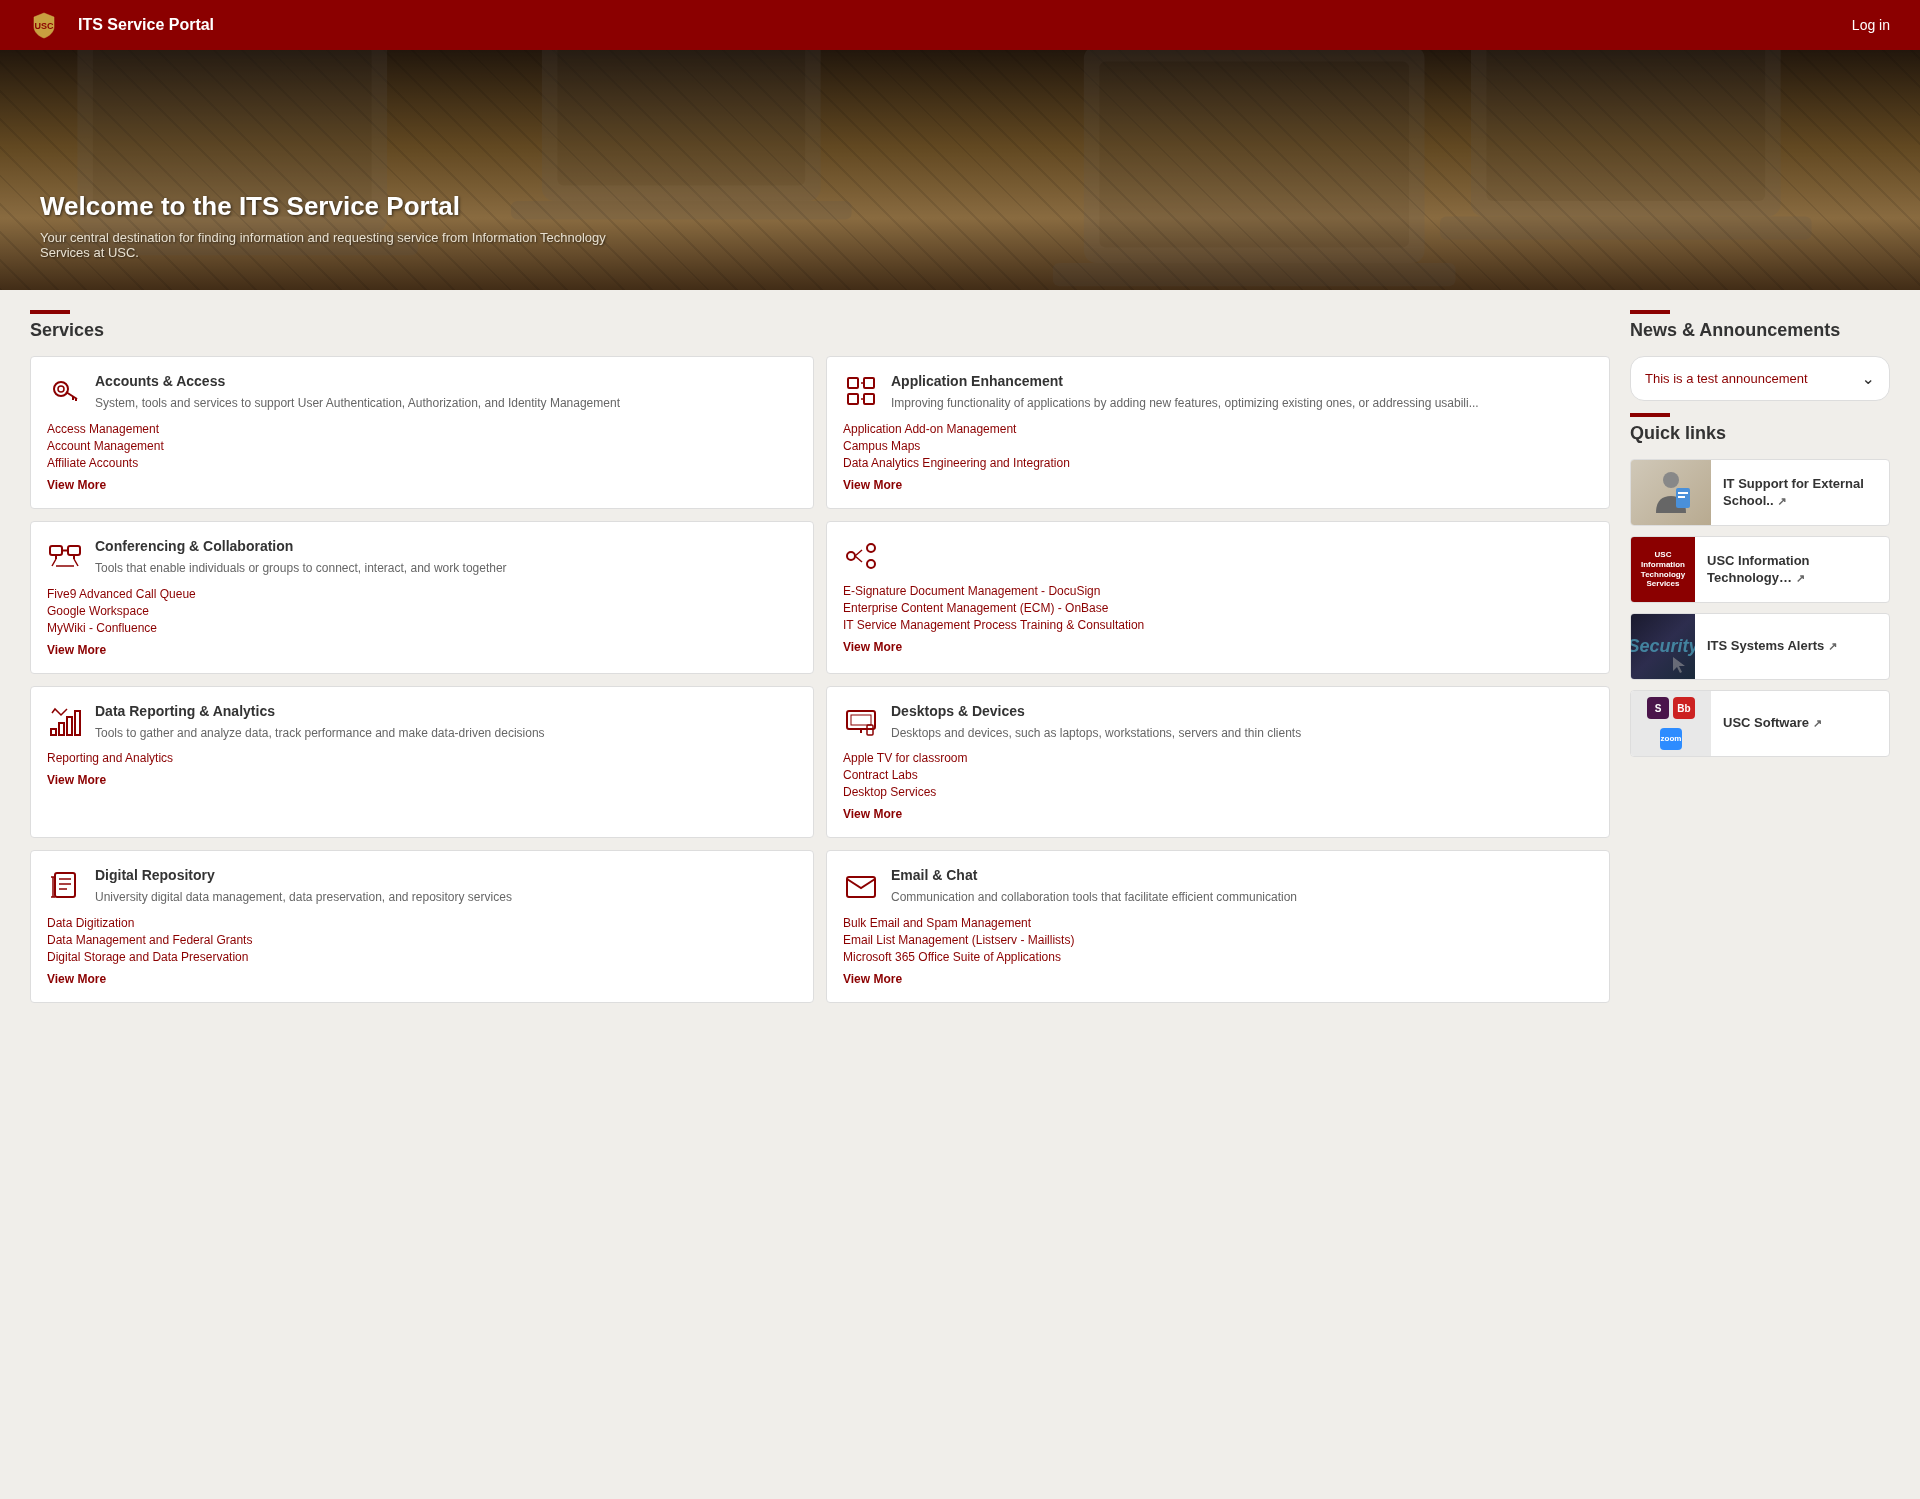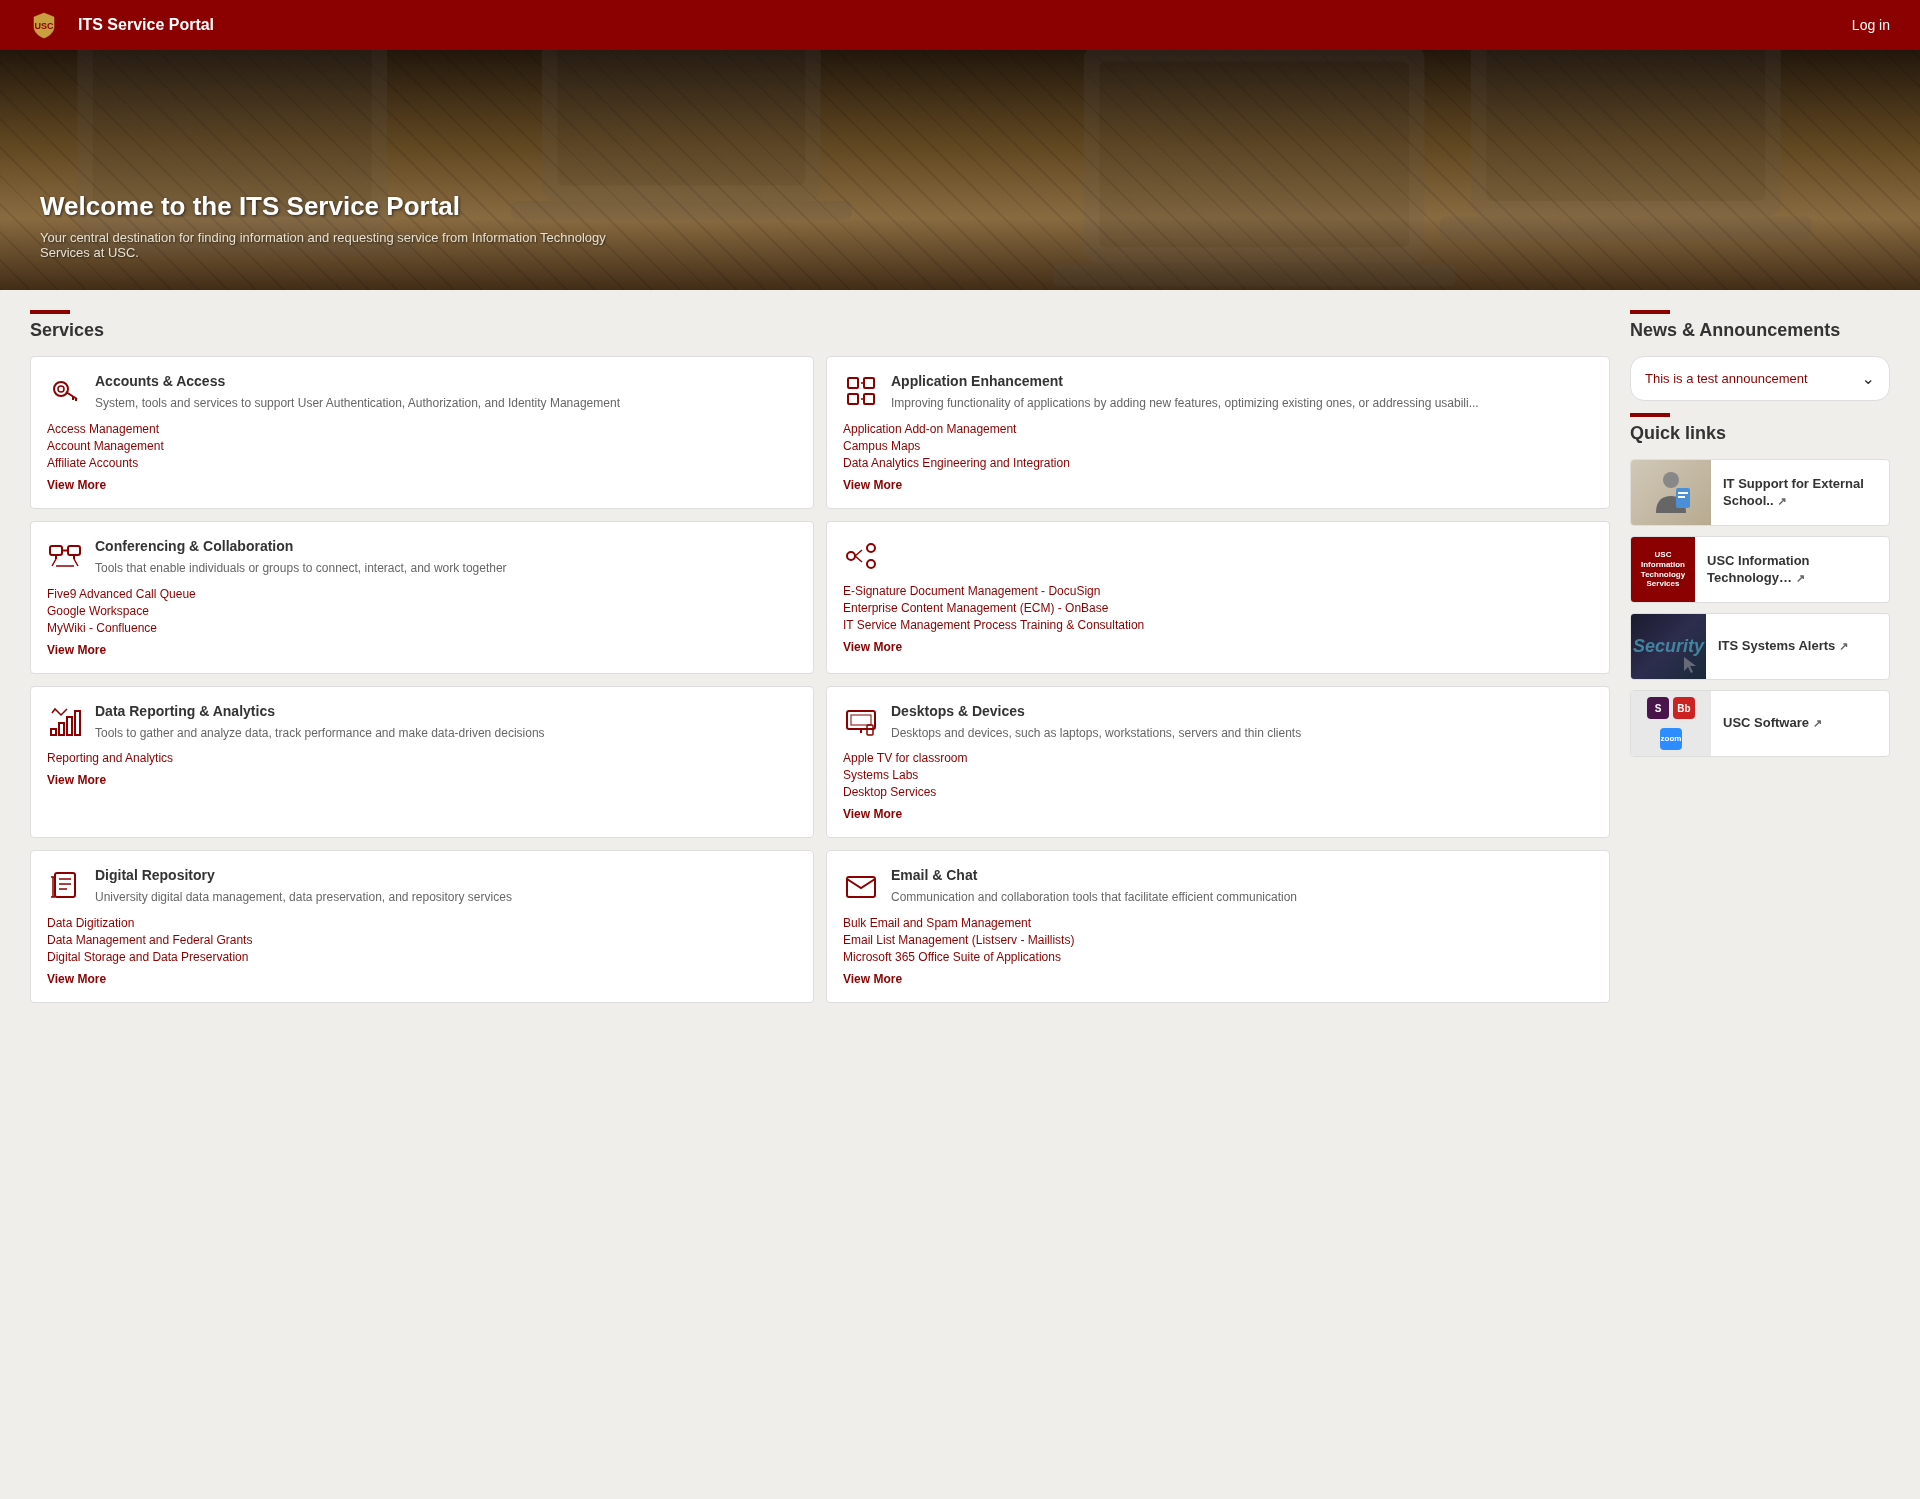--- a/index.html
+++ b/index.html
@@ -452,21 +452,21 @@
                 <rect x="24" y="22" width="6" height="10" rx="1" stroke="#8b0000" stroke-width="1.5"></rect>
               </svg>
       </div>
       <div>
         <div class="service-card-title">Desktops &amp; Devices</div>
         <div class="service-card-desc">Desktops and devices, such as laptops, workstations, servers and thin clients</div>
       </div>
     </div>
     <div class="service-links">
       <a class="service-link">Apple TV for classroom</a>
-            <a class="service-link">Systems Labs</a>
+            <a class="service-link">Contract Labs</a>
             <a class="service-link">Desktop Services</a>
     </div>
     <a class="view-more">View More</a>
   </div>
         <div class="service-card">
     <div class="service-card-header">
       <div class="service-icon">
         <svg viewBox="0 0 36 36" fill="none">
                 <rect x="8" y="6" width="20" height="24" rx="2" stroke="#8b0000" stroke-width="2"></rect>
                 <line x1="12" y1="12" x2="24" y2="12" stroke="#8b0000" stroke-width="1.5"></line>
@@ -548,21 +548,21 @@
   </div>
           <div class="quicklink-card">
     <div class="thumb-its" style="width:64px;height:65px;">
       <div class="thumb-its-text">USC Information<br>Technology Services</div>
     </div>
     <div class="quicklink-label">
       USC Information Technology…<span class="quicklink-ext">↗</span>
     </div>
   </div>
           <div class="quicklink-card">
-    <div class="thumb-security" style="width:75px;height:65px;">
+    <div class="thumb-security" style="width:64px;height:65px;">
       <span class="thumb-security-text">Security</span>
       <svg style="position:absolute;bottom:4px;right:8px;width:16px;height:20px;opacity:0.5;" viewBox="0 0 16 20">
         <path d="M2 2 L2 16 L6 12 L9 18 L11 17 L8 11 L14 11 Z" fill="#aaa"></path>
       </svg>
     </div>
     <div class="quicklink-label">
       ITS Systems Alerts<span class="quicklink-ext">↗</span>
     </div>
   </div>
           <div class="quicklink-card">

